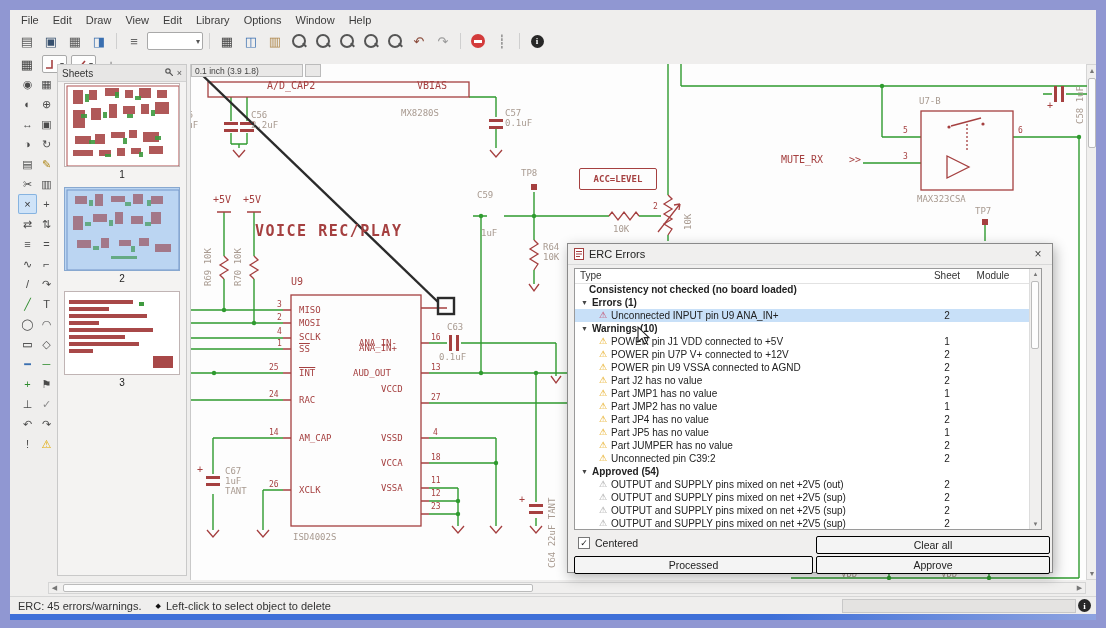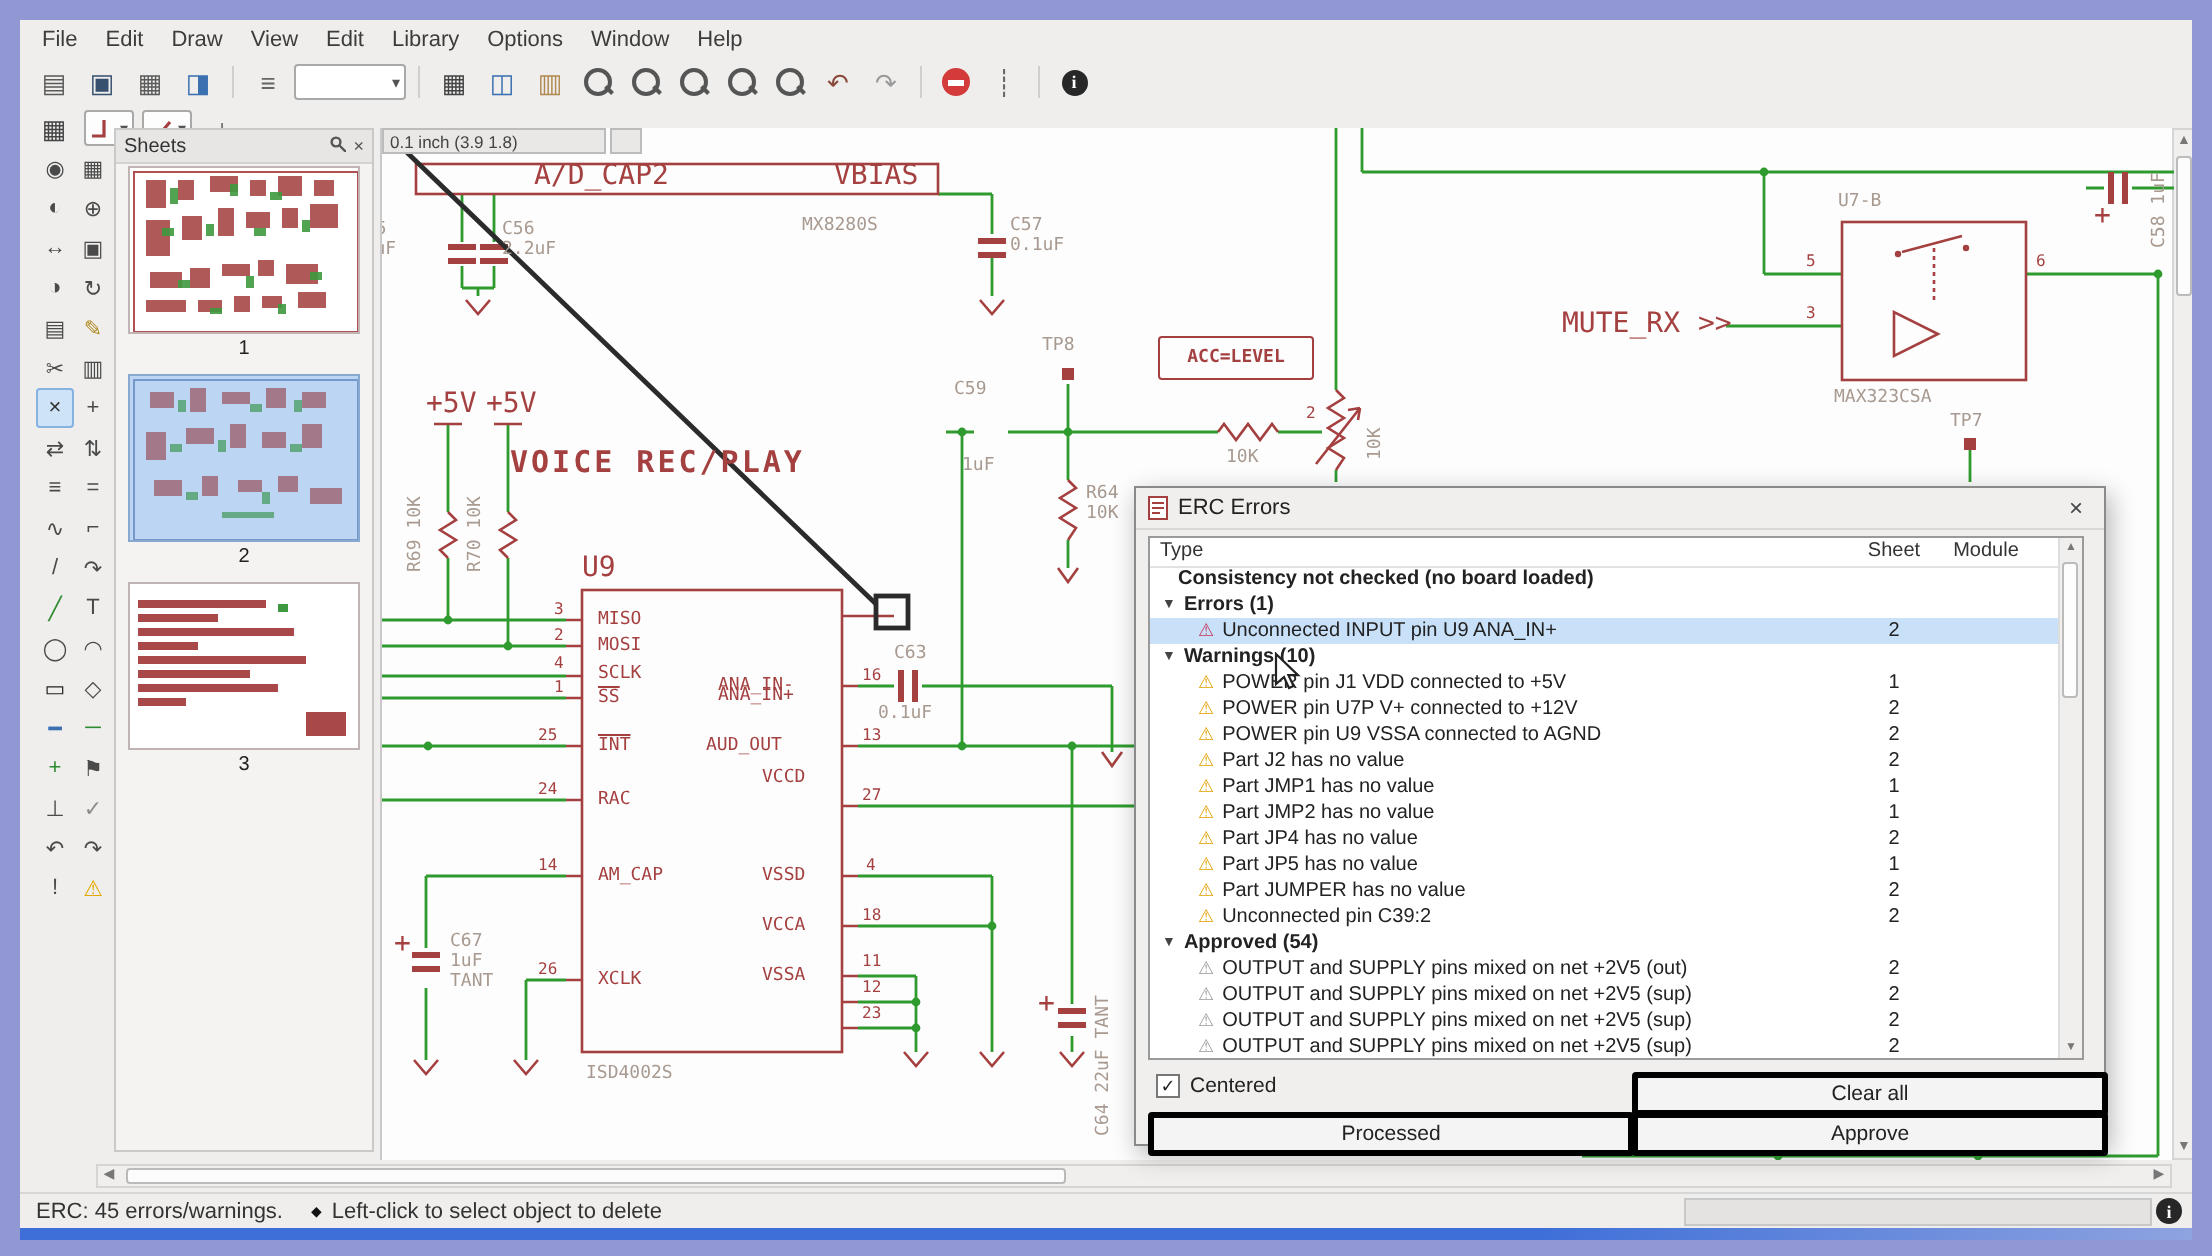--- a/index.html
+++ b/index.html
@@ -46,21 +46,21 @@
   .hdricon{font-size:9px;color:#555;margin-left:4px;}
 
   
   #canvas{position:absolute;left:180px;top:54px;width:896px;height:516px;background:#fdfdfd;overflow:hidden;border-left:1px solid #c9c9c9;}
   #coordbox{position:absolute;left:0;top:0;width:112px;height:13px;background:#e9e8e7;border:1px solid #bbb;
     font-size:8.5px;color:#444;display:flex;align-items:center;padding-left:3px;box-sizing:border-box;z-index:5;}
   #coordextra{position:absolute;left:114px;top:0;width:16px;height:13px;background:#e9e8e7;border:1px solid #bbb;box-sizing:border-box;z-index:5;}
   #wires{position:absolute;left:0;top:0;z-index:1;}
   #labels{position:absolute;left:0;top:0;width:896px;height:516px;z-index:2;}
   .sl{position:absolute;font-family:"DejaVu Sans Mono",monospace;white-space:pre;}
-  .sl.red{color:#a54040;font-size:14px;text-align:right;}
+  .sl.red{color:#a54040;font-size:10px;text-align:right;}
   .sl.pin{color:#a54040;font-size:9px;}
   .sl.pinov{color:#a54040;font-size:9px;text-decoration:overline;}
   .sl.num{color:#a54040;font-size:8px;}
   .sl.dim{color:#a89a90;font-size:9px;}
   .sl.dimrot{color:#a89a90;font-size:9px;transform:rotate(-90deg);transform-origin:left top;}
   .sl.title{color:#a54040;font-size:15px;font-weight:bold;letter-spacing:1.5px;}
   #accbox{position:absolute;left:388px;top:104px;width:76px;height:20px;border:1.6px solid #a54040;border-radius:2px;
     display:flex;align-items:center;justify-content:center;color:#a54040;font-family:"DejaVu Sans Mono",monospace;
     font-size:9px;font-weight:bold;z-index:2;}
 
@@ -99,21 +99,21 @@
   .row .txt.pl{margin-left:14px;font-weight:bold;}
   .row .wicon{font-size:9px;margin:0 4px 0 24px;line-height:9px;}
   .wicon.warn{color:#e3a000;}
   .wicon.error{color:#c23558;}
   .wicon.approved{color:#9a9a9a;}
   .row .sheet{position:absolute;left:352px;width:40px;text-align:center;}
   #ercscroll{position:absolute;right:0;top:0;width:11px;height:260px;background:#f0efee;border-left:1px solid #ddd;}
   #ercscroll .arr{font-size:6px;color:#777;text-align:center;line-height:10px;}
   #ercscroll .thumb{position:absolute;left:1px;top:12px;width:8px;height:68px;background:#fdfdfd;border:1px solid #bbb;border-radius:2px;}
   #ercscroll .arr.dn{position:absolute;bottom:0;width:100%;}
-  .dlgbtn{position:absolute;height:16px;background:#f4f4f4;border:3px solid #000000;border-radius:2px;
+  .dlgbtn{position:absolute;height:16px;background:#f4f4f4;border:1px solid #000000;border-radius:2px;
     font-size:10.5px;color:#222;display:flex;align-items:center;justify-content:center;}
   #cbrow{position:absolute;left:10px;top:293px;display:flex;align-items:center;font-size:10.5px;color:#222;}
   #cbrow .box{width:10px;height:10px;background:#fff;border:1px solid #777;margin-right:5px;
     display:flex;align-items:center;justify-content:center;font-size:9px;color:#222;line-height:10px;}
   #btn-clear{left:248px;top:292px;width:232px;}
   #btn-processed{left:6px;top:312px;width:237px;}
   #btn-approve{left:248px;top:312px;width:232px;}
 
   #cursor{position:absolute;left:627px;top:316px;z-index:20;}
 </style>

